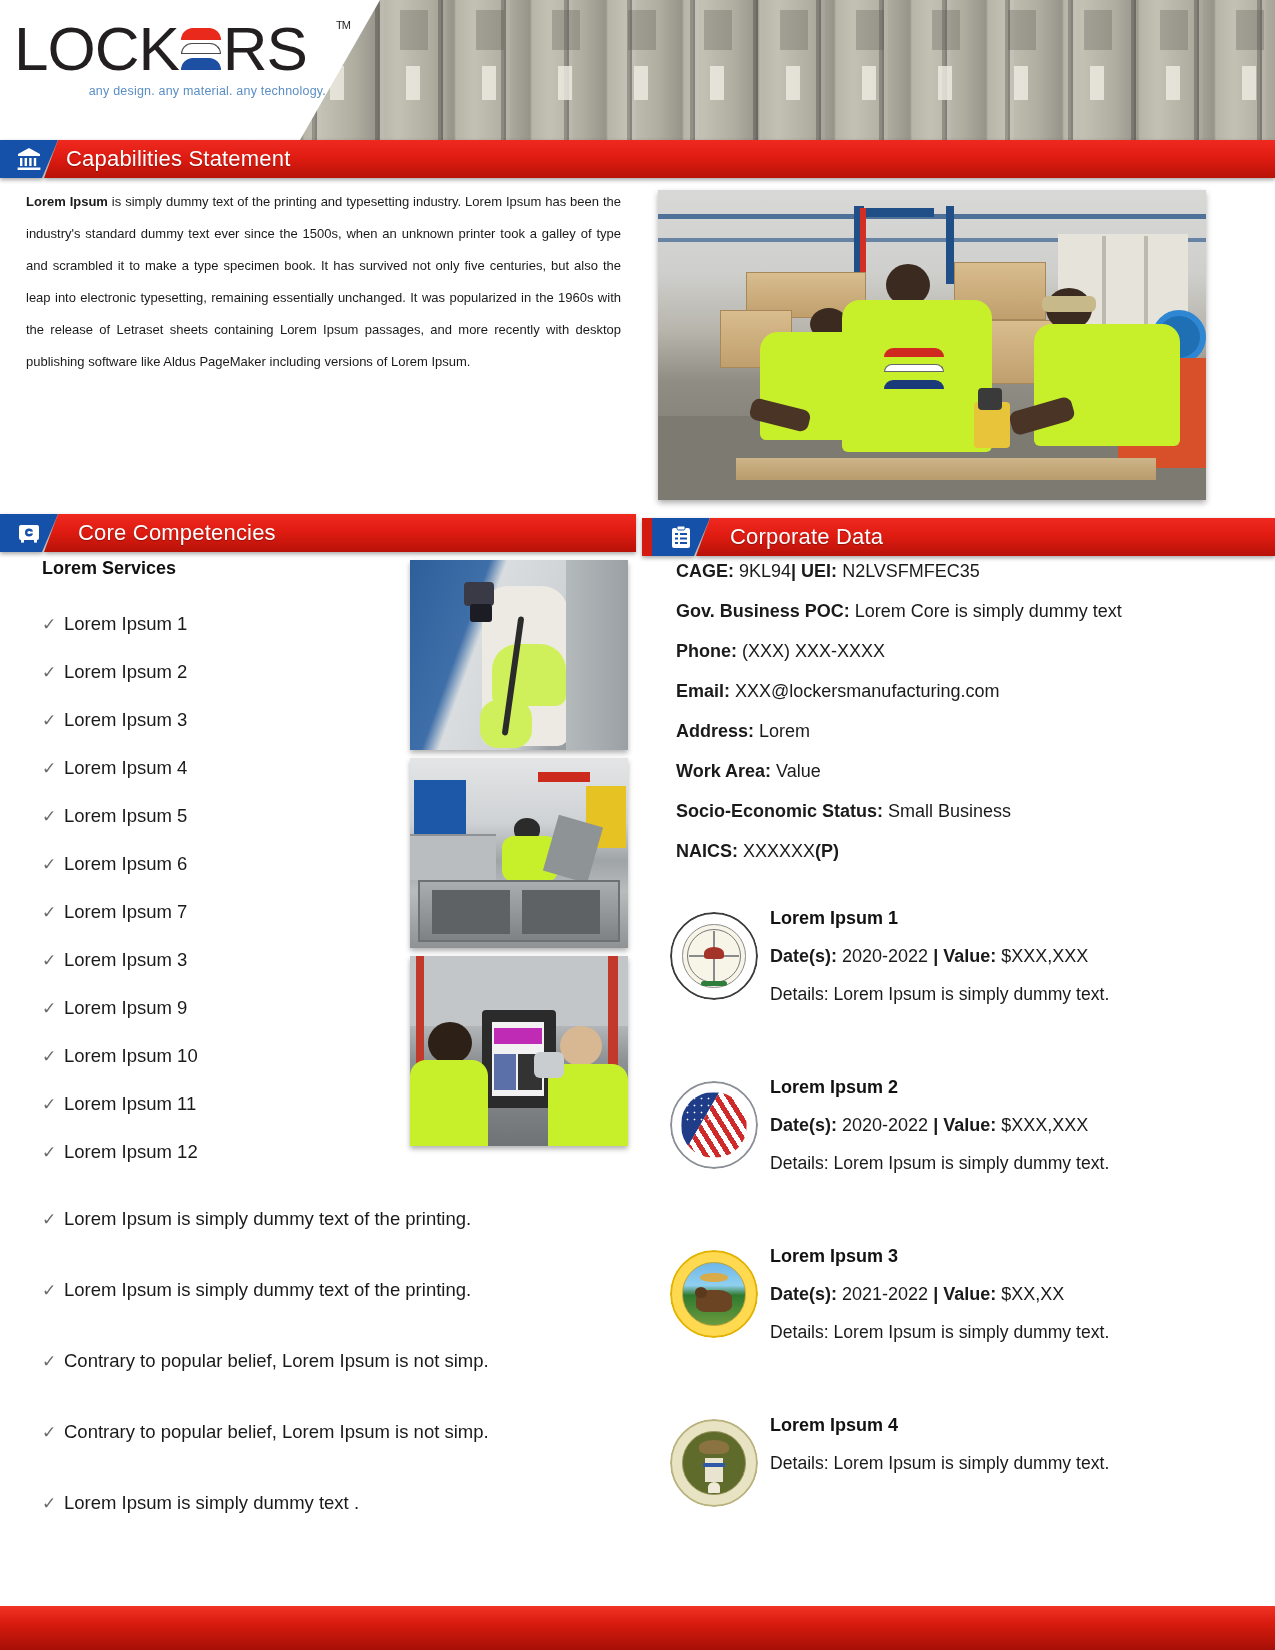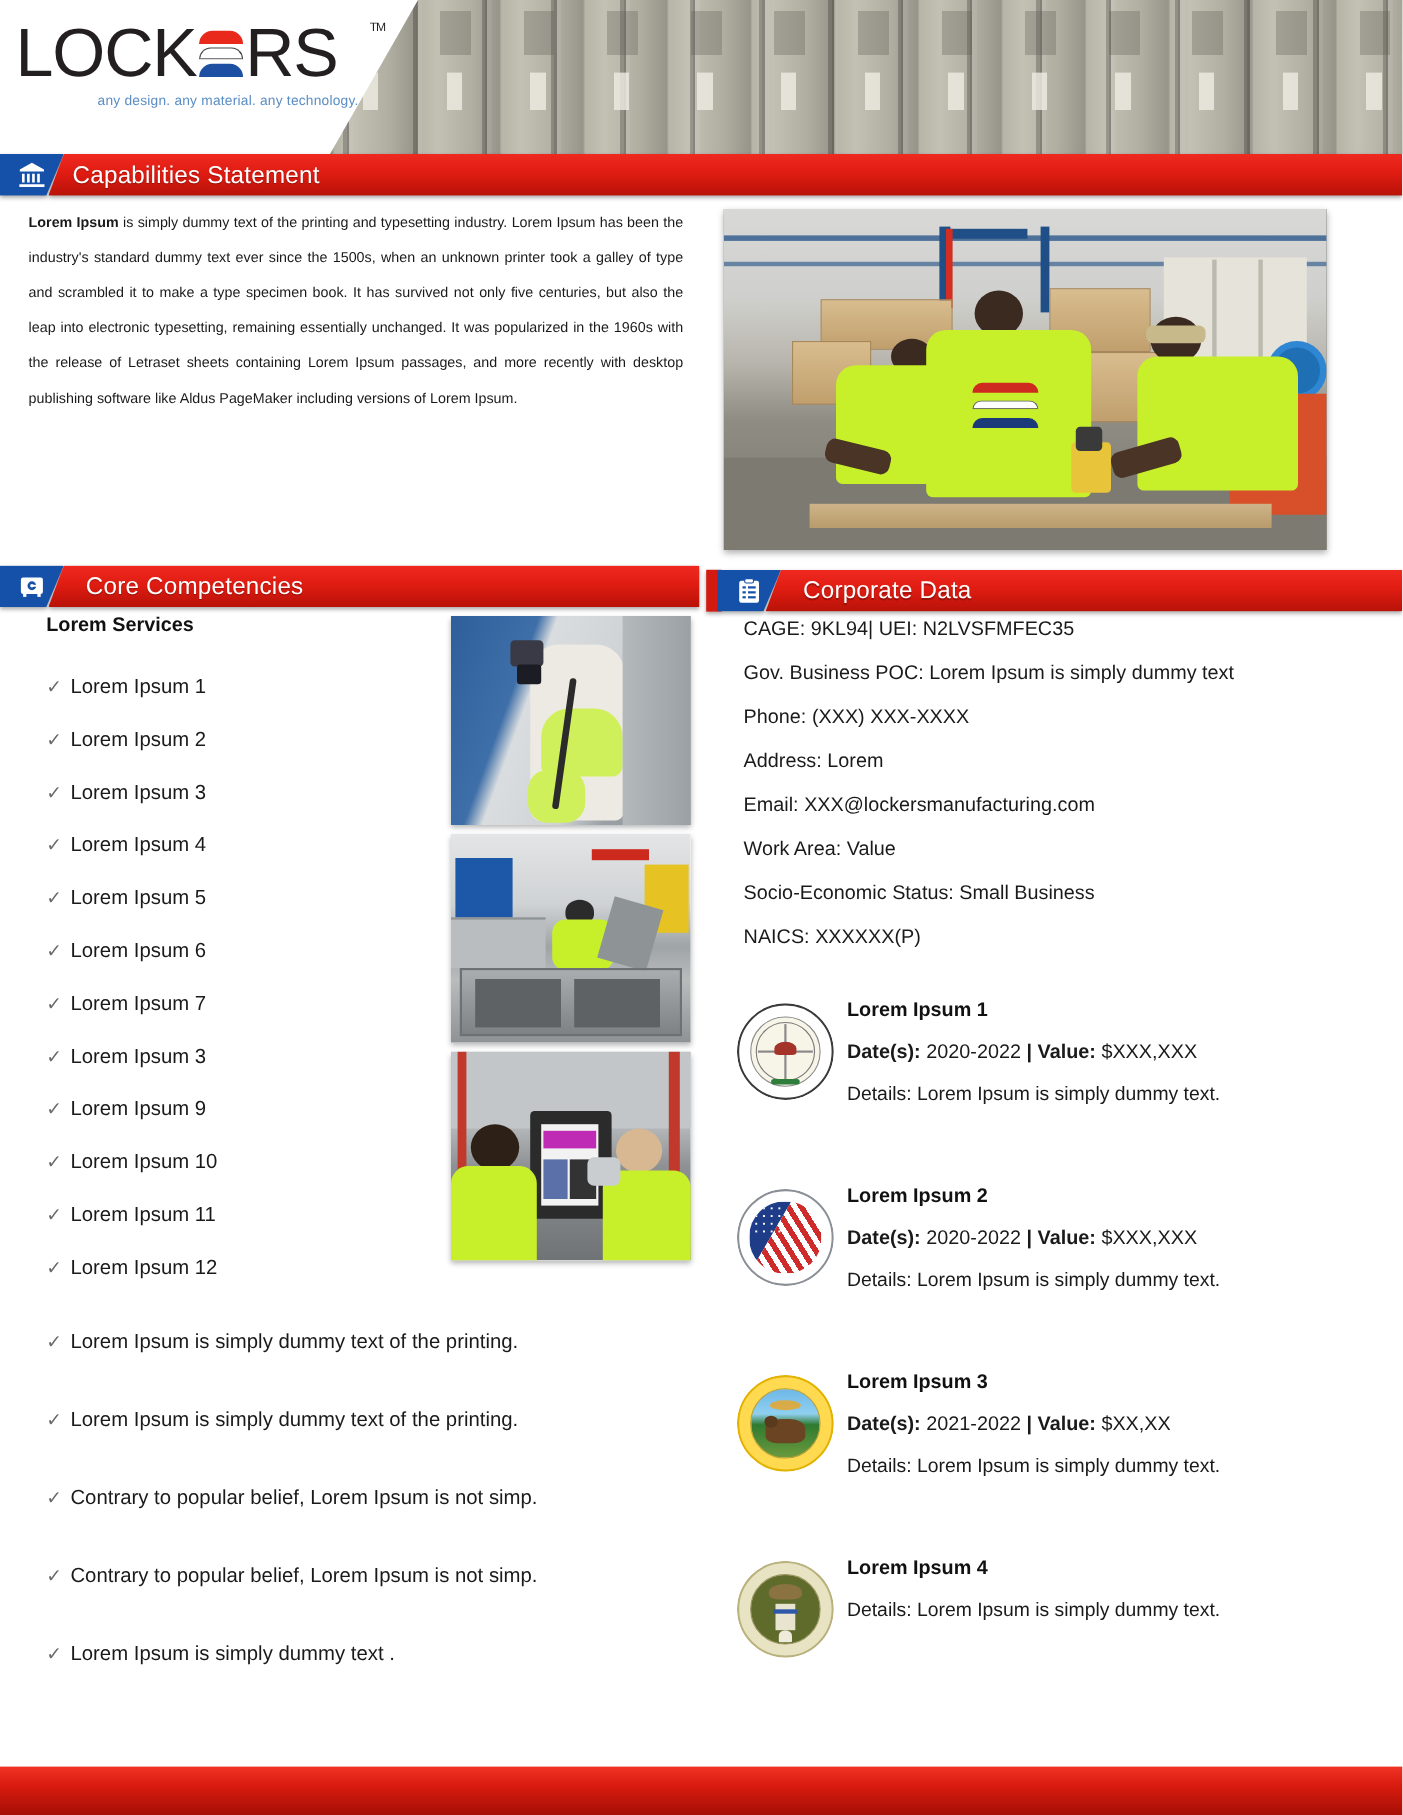--- a/index.html
+++ b/index.html
@@ -164,21 +164,21 @@
     height:71px; font-size:18.5px; color:#1a1a1a;
   }
   .diff-list .chk{ margin-top:1px; }
 
   
   .corp-list{ position:absolute; left:676px; top:558px; width:560px; }
   .corp-list li{
     list-style:none; font-size:18px; color:#1a1a1a; height:40px;
     line-height:26px; white-space:nowrap;
   }
-  .corp-list b{ font-weight:400; }
+  .corp-list b{ font-weight:700; }
 
   
   .pp-list{ position:absolute; left:664px; top:906px; width:600px; }
   .pp-item{ position:relative; height:169px; }
   .pp-seal{
     position:absolute; left:6px; top:6px; width:88px; height:88px;
     border-radius:50%; overflow:hidden;
   }
   .pp-body{ margin-left:106px; }
   .pp-title{ font-size:18px; font-weight:700; color:#111; padding-top:2px; }
@@ -432,24 +432,24 @@
           <rect x="10" y="17" width="7" height="2" fill="#1551a8"></rect>
         </svg>
     </div>
     <div class="bar">
       <span>Corporate Data</span>
     </div>
   </div>
 
   <ul class="corp-list">
     <li><b>CAGE:</b> <span>9KL94</span><b>| UEI:</b> <span>N2LVSFMFEC35</span></li>
-    <li><b>Gov. Business POC:</b> <span>Lorem Ipsum is simply dummy text</span></li>
+    <li><b>Gov. Business POC:</b> <span>Lorem Core is simply dummy text</span></li>
     <li><b>Phone:</b> <span>(XXX) XXX-XXXX</span></li>
+    <li><b>Email:</b> <span>XXX@lockersmanufacturing.com</span></li>
     <li><b>Address:</b> <span>Lorem</span></li>
-    <li><b>Email:</b> <span>XXX@lockersmanufacturing.com</span></li>
     <li><b>Work Area:</b> <span>Value</span></li>
     <li><b>Socio-Economic Status:</b> <span>Small Business</span></li>
     <li><b>NAICS:</b> <span>XXXXXX</span><b>(P)</b></li>
   </ul>
 
 
   <div class="pp-list">
 
     <div class="pp-item">
       <div class="pp-seal">

